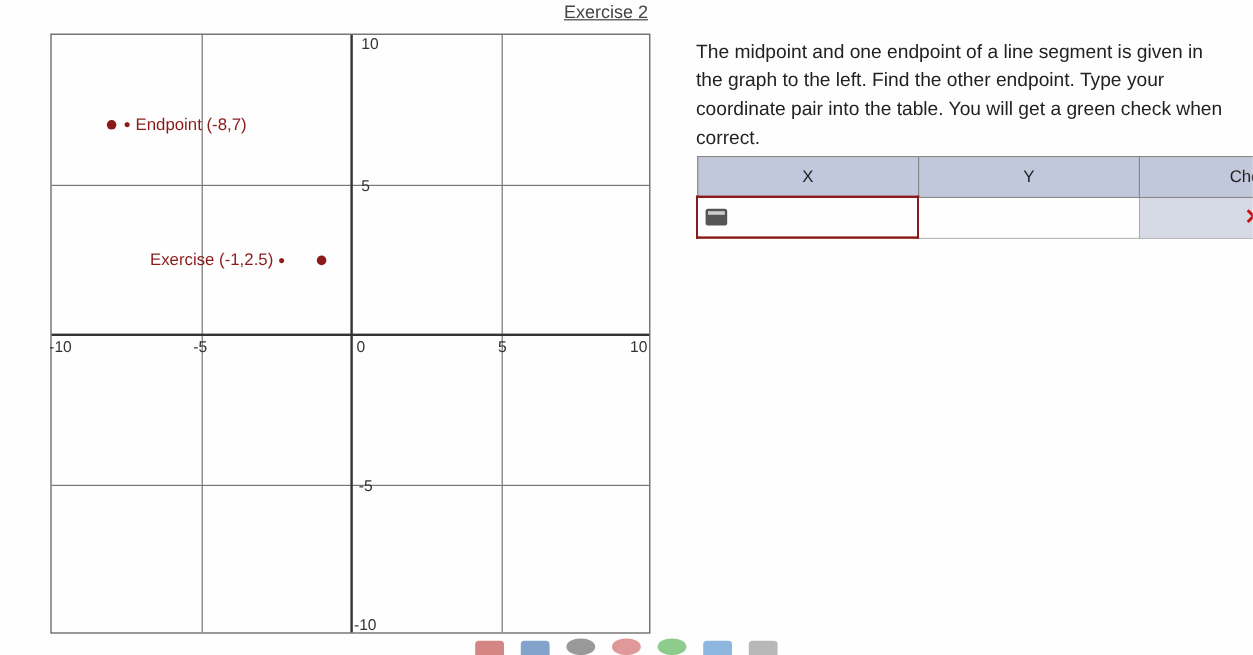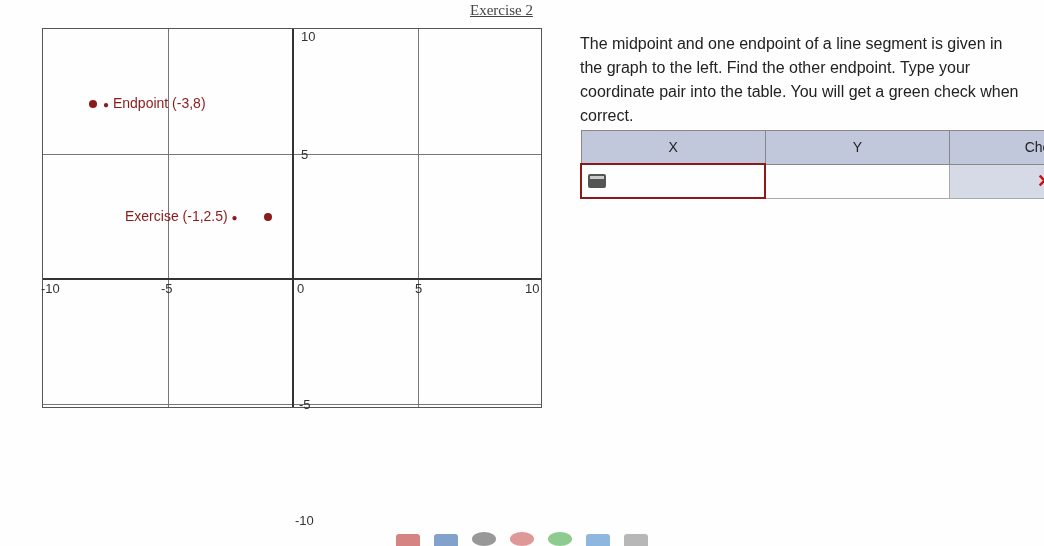--- a/index.html
+++ b/index.html
@@ -11,36 +11,35 @@
       position: relative;
       overflow: hidden;
     }
     .exercise-title {
       position: absolute;
       top: 2px;
       left: 470px;
       font-size: 15px;
       color: #444;
       text-decoration: underline;
-      font-family: Liberation Serif, serif;
     }
     .graph-container {
       position: absolute;
       top: 28px;
       left: 42px;
       width: 500px;
       height: 500px;
       background: #fefefe;
     }
     .graph-grid {
       position: absolute;
       top: 0;
       left: 0;
       width: 500px;
-      height: 380px;
+      height: 500px;
       border: 1px solid #555;
     }
     .gridline-v { position: absolute; top:0; height:100%; width:1px; background:#777; }
     .gridline-h { position: absolute; left:0; width:100%; height:1px; background:#777; }
     .axis-v { position:absolute; top:0; height:100%; width:2px; background:#333; }
     .axis-h { position:absolute; left:0; width:100%; height:2px; background:#333; }
     .tick-label {
       position: absolute;
       font-size: 13px;
       color: #333;
@@ -165,21 +164,21 @@
 
     <div class="tick-label" style="left:-2px; top:252px;">-10</div>
     <div class="tick-label" style="left:118px; top:252px;">-5</div>
     <div class="tick-label" style="left:254px; top:252px;">0</div>
     <div class="tick-label" style="left:372px; top:252px;">5</div>
     <div class="tick-label" style="left:482px; top:252px;">10</div>
 
     <div class="point" style="left:50px; top:75px;"></div>
     <div class="point-label" style="left:60px; top:66px;">
       <span style="font-size:10px; vertical-align:middle;">●</span>
-      <span>Endpoint (-3,8)</span>
+      <span>Endpoint (-8,7)</span>
     </div>
 
     <div class="point" style="left:225px; top:187.5px;"></div>
     <div class="point-label" style="left:82px; top:179px;">
       <span>Exercise (-1,2.5)</span>
       <span style="font-size:10px; vertical-align:middle;">●</span>
     </div>
   </div>
 </div>
 

